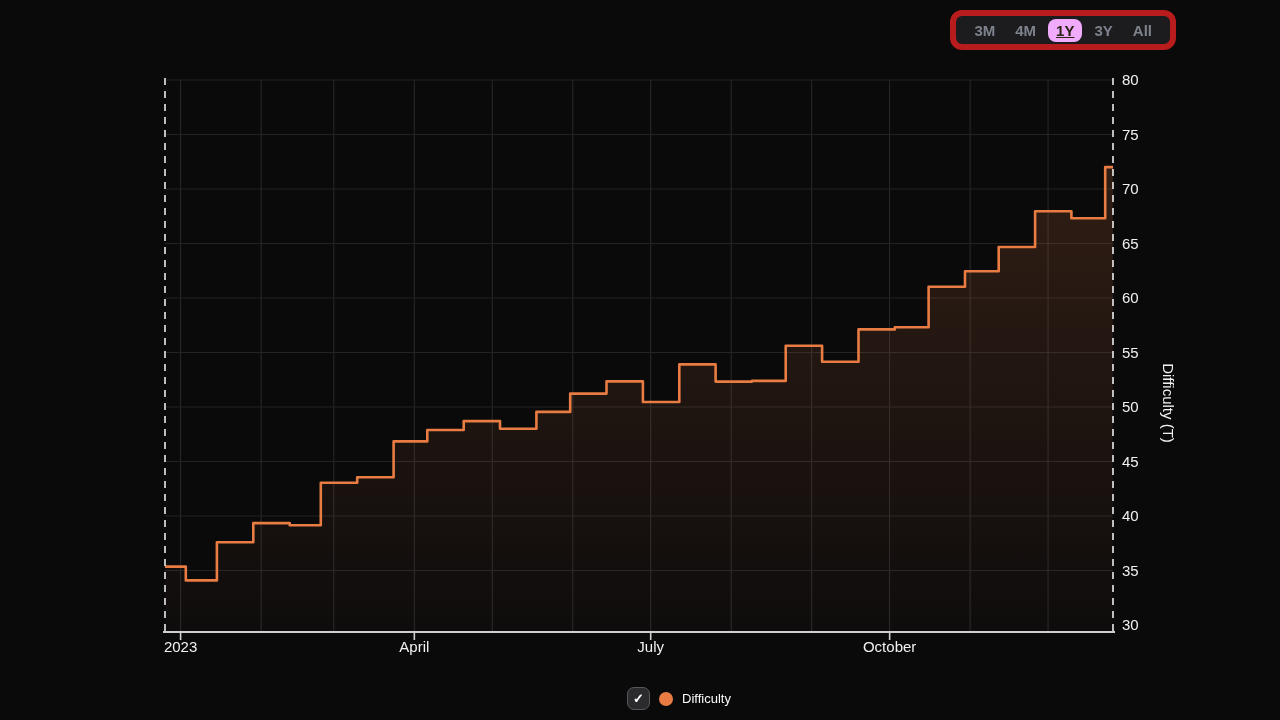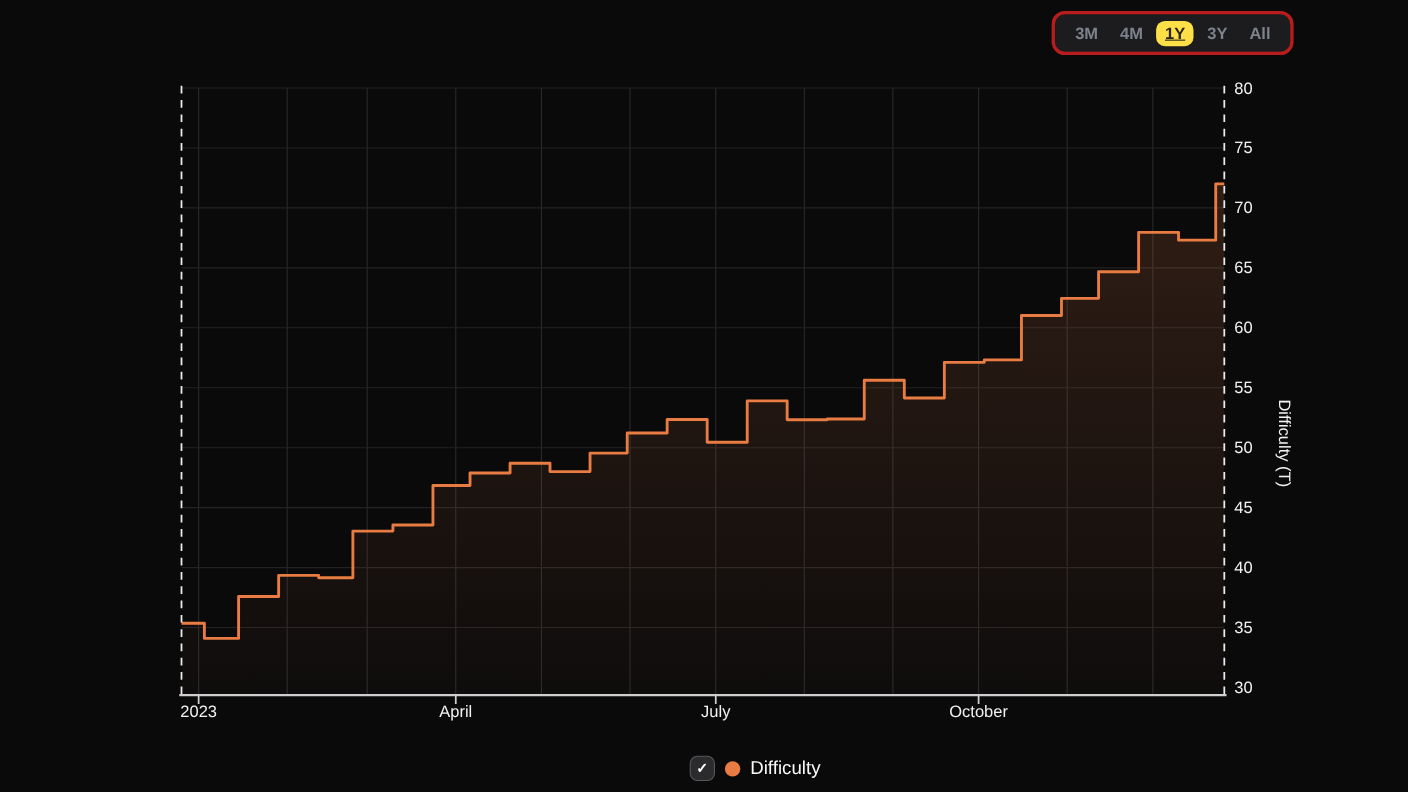--- a/index.html
+++ b/index.html
@@ -6,21 +6,21 @@
   body{
     width:1280px;height:720px;overflow:hidden;position:relative;
     background:#0a0a0b;
     font-family:"Liberation Sans", sans-serif;
     -webkit-font-smoothing:antialiased;
   }
   
   .range-selector{
     position:absolute;top:10px;right:104px;height:40px;box-sizing:border-box;
     display:flex;align-items:center;gap:4px;padding:12px 10px;
-    background:#1c1c1e;border:3px solid #b91c1c;border-radius:12px;
+    background:#1c1c1e;border:6px solid #b91c1c;border-radius:12px;
   }
   .range-btn{
     border:none;background:transparent;cursor:pointer;
     font-family:"Liberation Sans", sans-serif;
     font-size:15px;font-weight:700;color:#7d828c;
     padding:4px 8px;border-radius:8px;line-height:1;
   }
   .range-btn.active{background:#f0c251;color:#2b2413;}
   
   #chart-svg{position:absolute;left:0;top:0;}
@@ -29,29 +29,29 @@
     position:absolute;left:627px;top:687px;
     display:flex;align-items:center;gap:9px;
   }
   .legend-checkbox{
     width:23px;height:23px;box-sizing:border-box;border-radius:7px;
     background:#2b2b2e;border:1.5px solid #58585c;
     display:flex;align-items:center;justify-content:center;cursor:pointer;
     color:#ffffff;font-size:13px;font-weight:700;line-height:1;
   }
   .legend-dot{width:14px;height:14px;border-radius:50%;}
-  .legend-label{color:#fafafa;font-size:17px;}
+  .legend-label{color:#fafafa;font-size:13px;}
 </style>
 </head>
 <body style="background: rgb(10, 10, 11);">
 
 <div class="range-selector">
   <button class="range-btn">3M</button>
   <button class="range-btn">4M</button>
-  <button class="range-btn active" style="background: #fde047; color: rgb(43, 36, 19); text-decoration: underline;">1Y</button>
+  <button class="range-btn active" style="background: #f0abfc; color: rgb(43, 36, 19); text-decoration: underline;">1Y</button>
   <button class="range-btn">3Y</button>
   <button class="range-btn">All</button>
 </div>
 
 <svg id="chart-svg" width="1280" height="720" viewBox="0 0 1280 720">
     <defs>
       <linearGradient id="fillGrad" gradientUnits="userSpaceOnUse" x1="0" y1="80" x2="0" y2="632">
         <stop offset="0" stop-color="#e87c42" stop-opacity="0.2"></stop>
         <stop offset="1" stop-color="#e87c42" stop-opacity="0.02"></stop>
       </linearGradient>

